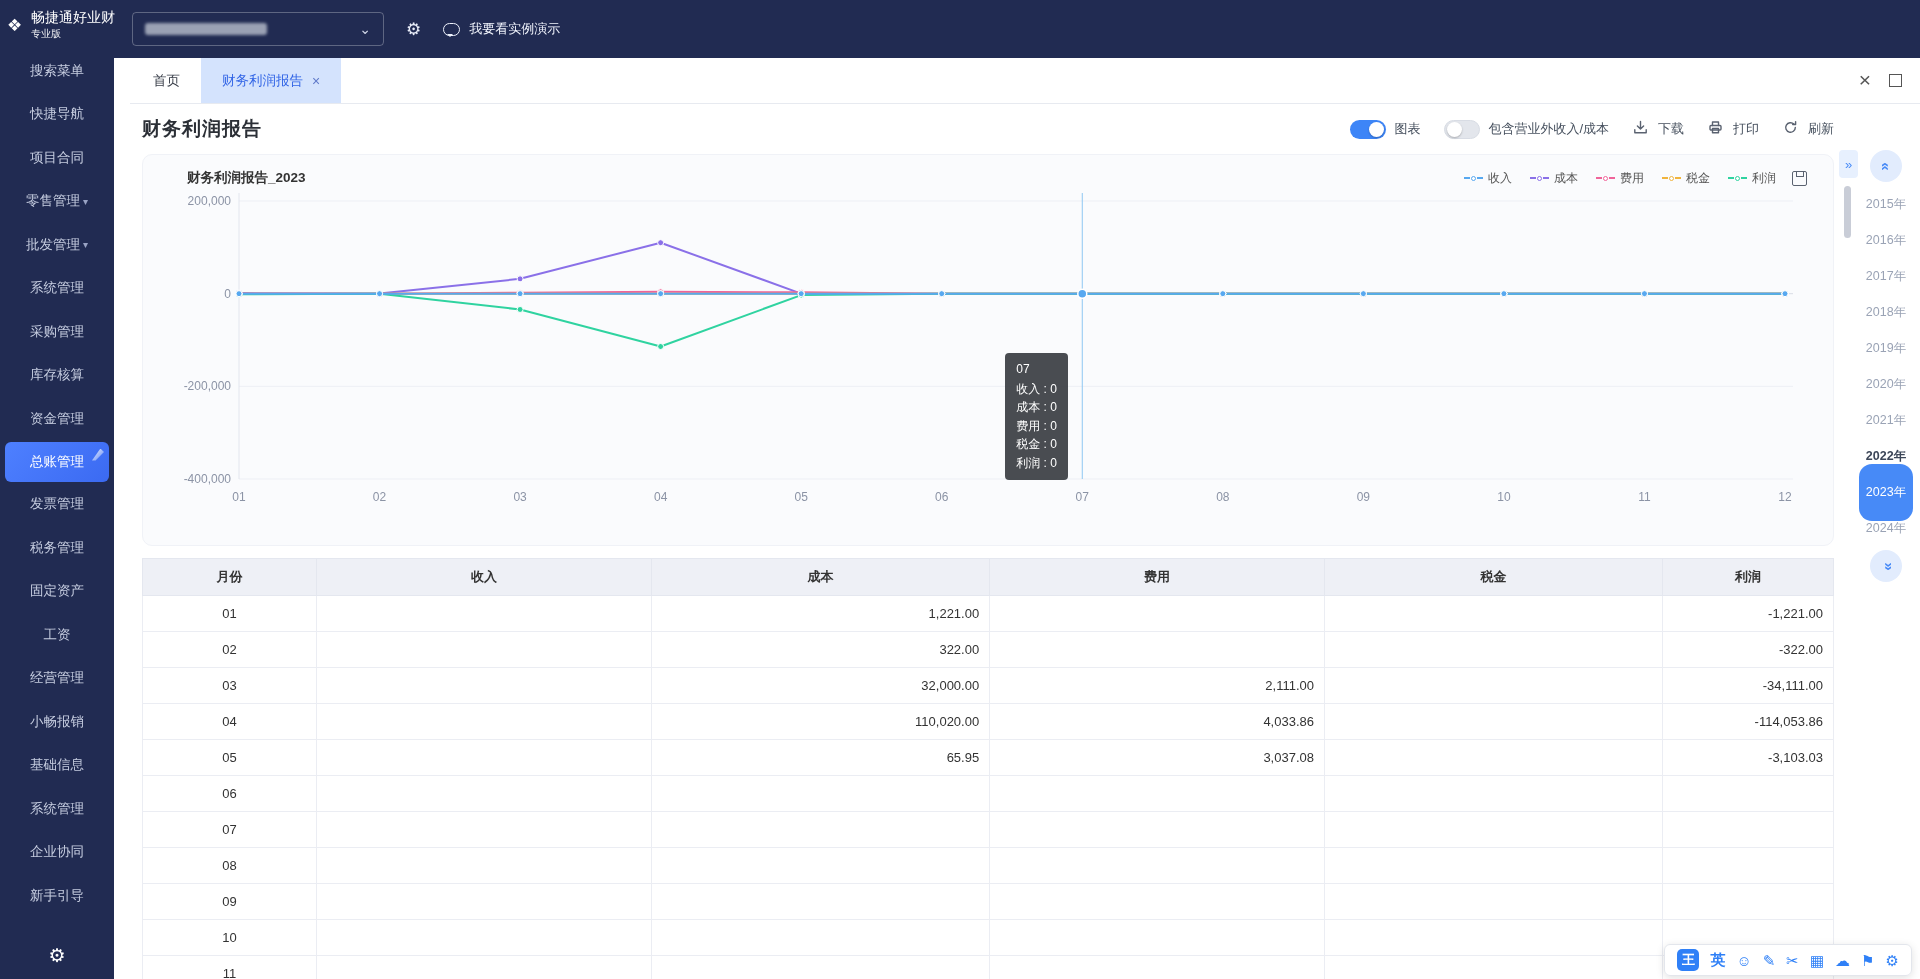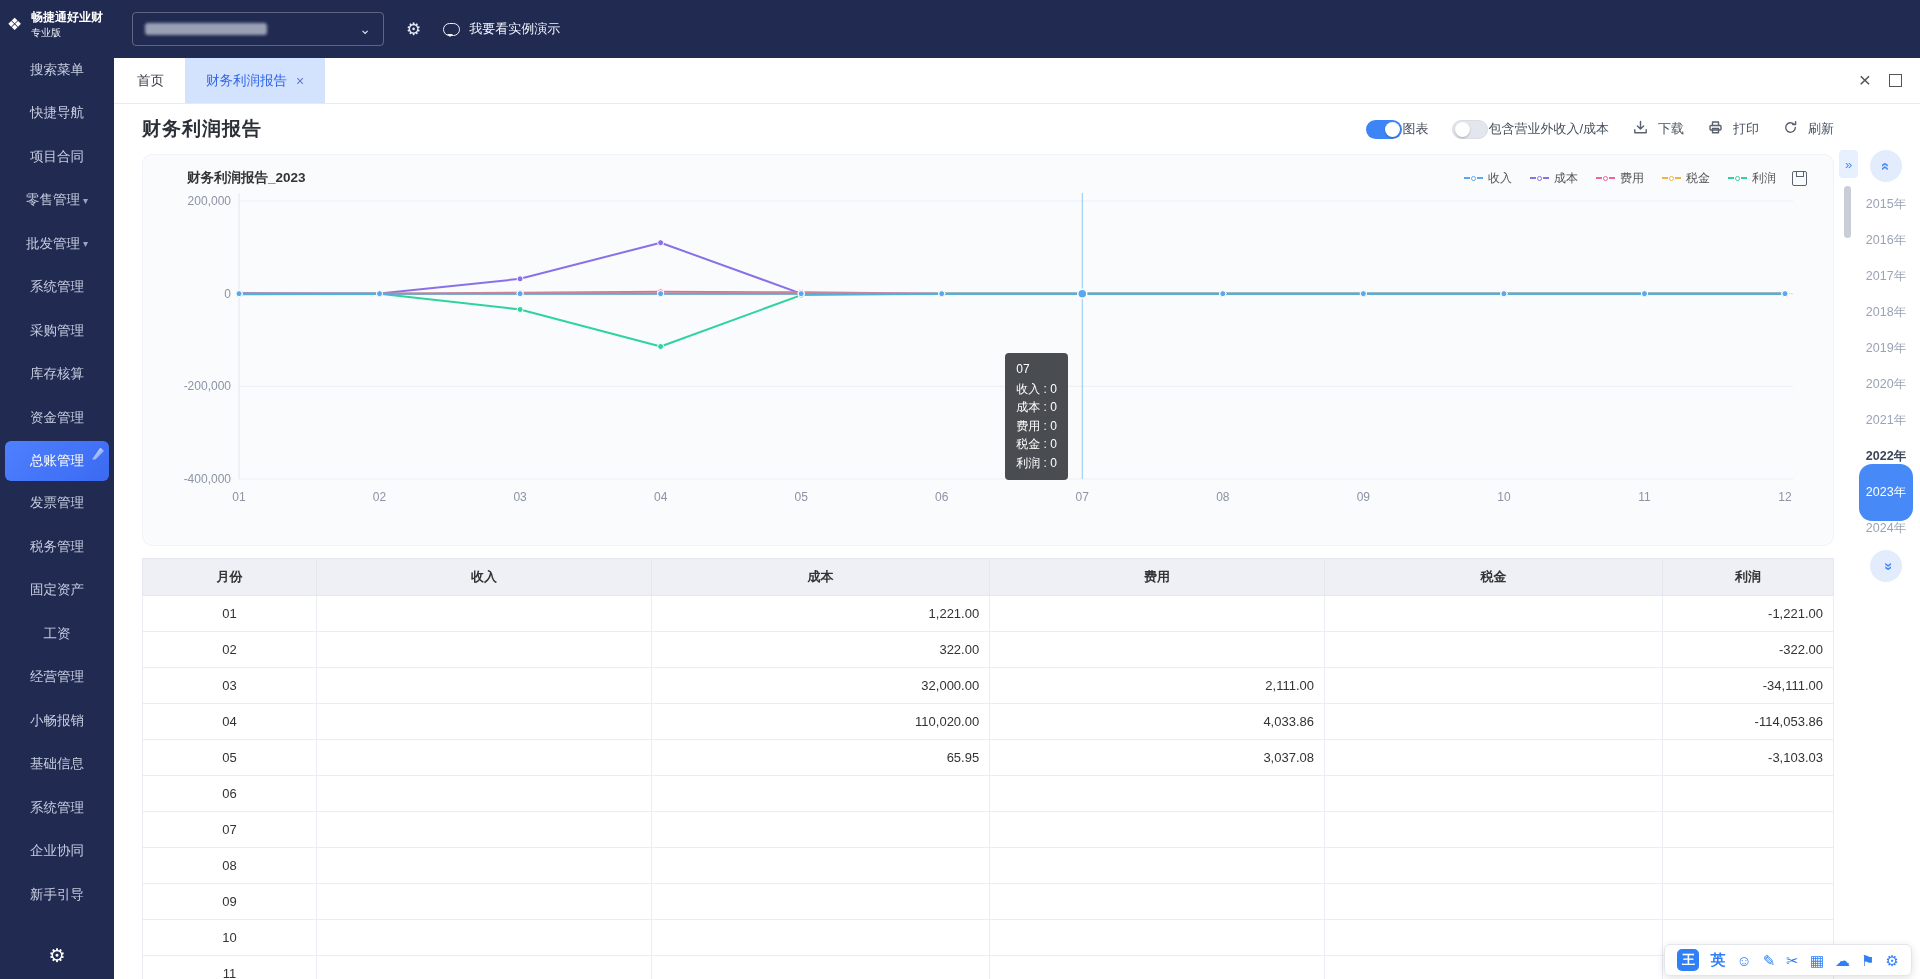--- a/index.html
+++ b/index.html
@@ -3,21 +3,21 @@
 <meta charset="utf-8">
 <style>
 *{margin:0;padding:0;box-sizing:border-box}
 html,body{width:1920px;height:979px;overflow:hidden}
 body{font-family:"Liberation Sans","DejaVu Sans",sans-serif;background:#fff;color:#333;position:relative}
 
 
 .sidebar{position:absolute;left:0;top:0;width:114px;height:100%;background:#212b52;z-index:30;display:flex;flex-direction:column}
 .logo{padding:9px 7px 6px;color:#fff;display:grid;grid-template-columns:20px 1fr;column-gap:4px;align-items:center}
 .logo-icon{font-size:17px;grid-row:1/3;line-height:1}
-.logo-text{font-size:12px;font-weight:700;white-space:nowrap}
+.logo-text{font-size:14px;font-weight:400;white-space:nowrap}
 .logo-sub{font-size:10px;grid-column:2;opacity:.92}
 .sb-menu{flex:1;margin-top:2px;overflow:hidden}
 .sb-item{height:43.5px;display:flex;align-items:center;justify-content:center;color:#c6cde0;font-size:13.5px;cursor:pointer;position:relative;gap:3px}
 .sb-item .caret{font-size:10px;color:#99a3c4}
 .sb-item.active{background:linear-gradient(135deg,#4e80ff,#3b6af2);color:#fff;margin:1px 5px;height:40px;border-radius:6px}
 .sb-item.active::after{content:"";position:absolute;right:5px;top:7px;width:12px;height:12px;background:linear-gradient(135deg,rgba(255,255,255,.9),rgba(255,255,255,.15));clip-path:polygon(0 100%,70% 0,100% 30%,30% 100%)}
 .sb-gear{height:48px;display:flex;align-items:center;justify-content:center;color:#fff;font-size:19px;cursor:pointer}
 
 
 .topbar{position:absolute;left:114px;right:0;top:0;height:58px;background:#212b52;display:flex;align-items:center;justify-content:space-between;padding:0 24px 0 18px;z-index:20}
@@ -38,35 +38,35 @@
 .phone-icon::after{content:"";position:absolute;left:2px;bottom:1px;width:3px;height:2px;background:#eef2fc}
 .headset-icon{width:14px;height:10px;border:2px solid #eef2fc;border-bottom:none;border-radius:8px 8px 0 0;position:relative;margin-top:4px;flex:none}
 .headset-icon::before,.headset-icon::after{content:"";position:absolute;bottom:-4px;width:3.5px;height:6px;background:#eef2fc;border-radius:2px}
 .headset-icon::before{left:-2.5px}.headset-icon::after{right:-2.5px}
 .user-menu{display:flex;align-items:center;gap:9px;cursor:pointer}
 .avatar{width:30px;height:30px;border-radius:50%;background:#c2c8d6;position:relative;overflow:hidden;flex:none}
 .avatar::before{content:"";position:absolute;left:50%;top:6px;transform:translateX(-50%);width:10px;height:10px;border-radius:50%;background:#f4f6fa}
 .avatar::after{content:"";position:absolute;left:50%;bottom:-3px;transform:translateX(-50%);width:20px;height:12px;border-radius:8px 8px 0 0;background:#f4f6fa}
 
 
-.tabbar{position:absolute;left:114px;right:0;top:58px;height:46px;background:#fff;border-bottom:1px solid #e7eaf0;display:flex;align-items:center;justify-content:space-between;padding-right:18px;z-index:10}
+.tabbar{position:absolute;left:130px;right:0;top:58px;height:46px;background:#fff;border-bottom:1px solid #e7eaf0;display:flex;align-items:center;justify-content:space-between;padding-right:18px;z-index:10}
 .tabs{display:flex;height:100%;align-items:stretch;padding-left:2px}
 .tab{display:flex;align-items:center;gap:9px;padding:0 21px;font-size:13.5px;color:#3a3f4a;cursor:pointer}
 .tab.active{background:#d4e3fd;color:#3265e6}
 .tab-close{font-size:14px;color:#5f79c9;line-height:1}
 .win-controls{display:flex;align-items:center;gap:18px}
 .win-close{font-size:21px;color:#555;cursor:pointer;line-height:.9}
 .fs-icon{width:13px;height:13px;border:1.7px solid #555;cursor:pointer}
 
 
 .main{position:absolute;left:114px;top:104px;right:0;bottom:0;background:#fff;padding:0 86px 0 28px;overflow:hidden}
 .page-head{height:50px;display:flex;align-items:center;justify-content:space-between}
 .page-title{font-size:19px;font-weight:700;color:#2b2f36;letter-spacing:1px}
 .controls{display:flex;align-items:center;gap:24px}
-.ctrl{display:flex;align-items:center;gap:0;font-size:13px;color:#46505e}
+.ctrl{display:flex;align-items:center;gap:8px;font-size:13px;color:#46505e}
 .switch{width:36px;height:19px;border-radius:10px;position:relative;display:inline-block;cursor:pointer;flex:none}
 .switch i{position:absolute;top:2px;width:15px;height:15px;border-radius:50%;background:#fff;box-shadow:0 1px 2px rgba(0,0,0,.25)}
 .switch.on{background:#3d85f7}.switch.on i{right:2px}
 .switch.off{background:#e3e6ec;border:1px solid #d8dce4}.switch.off i{left:2px;top:1px}
 .tool-btn{display:flex;gap:10px;background:none;border:none;font-size:13px;color:#46505e;cursor:pointer;font-family:inherit}
 .tool-btn svg{width:15px;height:15px;stroke:#5a6270;fill:none;stroke-width:1.4;stroke-linecap:round;stroke-linejoin:round}
 
 
 .chart-card{height:392px;background:#fafbfd;border:1px solid #f0f2f7;border-radius:10px;padding:14px 18px 4px;position:relative}
 .chart-head{display:flex;align-items:center;justify-content:space-between;padding:0 8px 0 26px}

